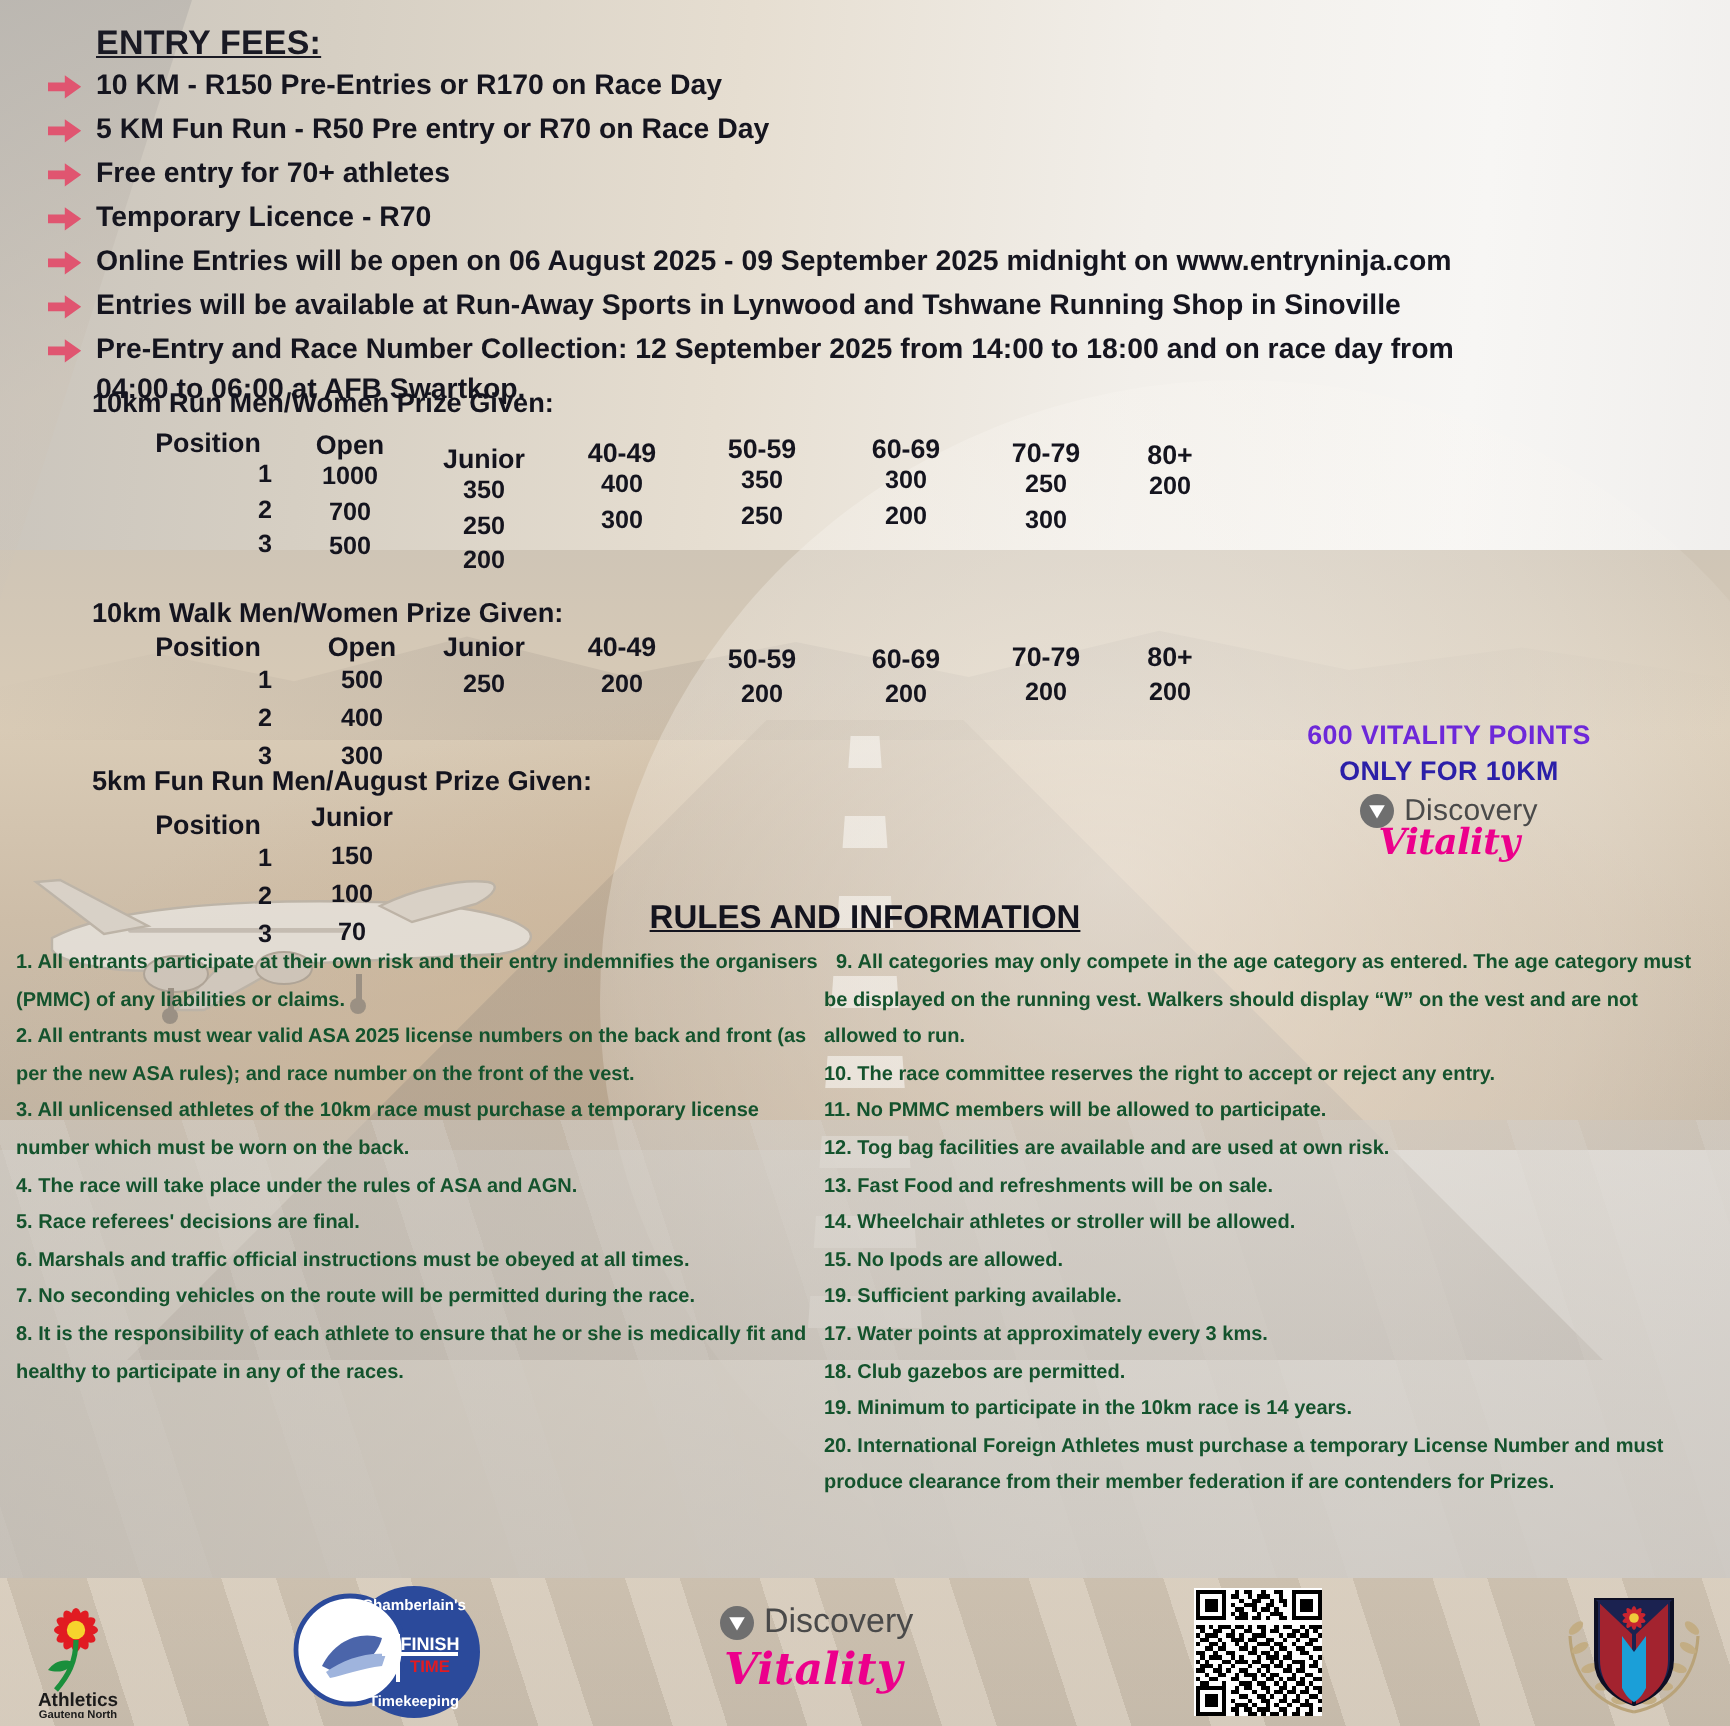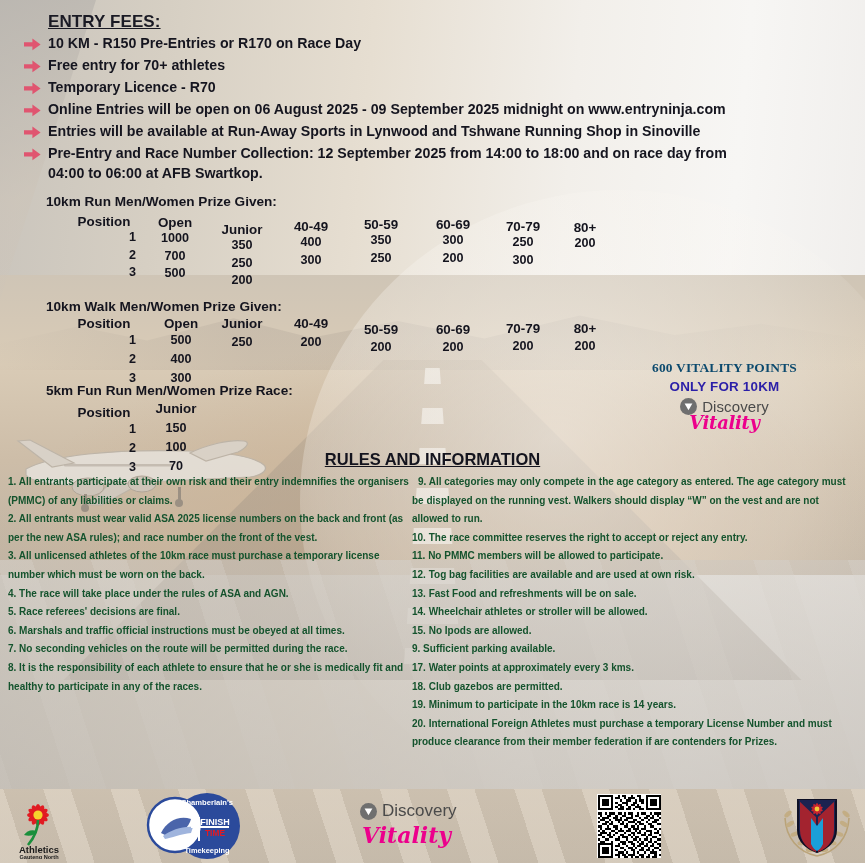--- a/index.html
+++ b/index.html
@@ -176,20 +176,28 @@
             </svg>
         </span>
         <span class="btxt">10 KM - R150 Pre-Entries or R170 on Race Day</span>
       </div>
       <div class="brow">
         <span class="arrow">
           <svg width="17" height="13" viewBox="0 0 17 13">
               <path d="M0 4.3h8.4V0.6L16.6 6.4 8.4 12.2V8.6H0z" fill="#e05570"></path>
             </svg>
         </span>
+        <span class="btxt">5 KM Fun Run - R50 Pre entry or R70 on Race Day</span>
+      </div>
+      <div class="brow">
+        <span class="arrow">
+          <svg width="17" height="13" viewBox="0 0 17 13">
+              <path d="M0 4.3h8.4V0.6L16.6 6.4 8.4 12.2V8.6H0z" fill="#e05570"></path>
+            </svg>
+        </span>
         <span class="btxt">Free entry for 70+ athletes</span>
       </div>
       <div class="brow">
         <span class="arrow">
           <svg width="17" height="13" viewBox="0 0 17 13">
               <path d="M0 4.3h8.4V0.6L16.6 6.4 8.4 12.2V8.6H0z" fill="#e05570"></path>
             </svg>
         </span>
         <span class="btxt">Temporary Licence - R70</span>
       </div>
@@ -330,42 +338,42 @@
         </div>
       </div>
       <div class="pcol" style="left:558px; top:321px; width:54px;">
         <div class="phdr">80+</div>
         <div class="pval" style="padding-top:2px;">
           <div>200</div>
         </div>
       </div>
     </div>
 
-    <div class="ptitle" style="left:46px; top:383px;">5km Fun Run Men/Women Prize Race:</div>
+    <div class="ptitle" style="left:46px; top:383px;">5km Fun Run Men/August Prize Given:</div>
     <div class="ptable">
       <div class="pcol" style="left:66px; top:405px; width:76px;">
         <div class="phdr">Position</div>
         <div class="pval" style="text-align:right; padding-right:6px; line-height:19px;">
           <div>1</div>
           <div>2</div>
           <div>3</div>
         </div>
       </div>
       <div class="pcol" style="left:146px; top:401px; width:60px;">
         <div class="phdr">Junior</div>
         <div class="pval" style="line-height:19px; padding-top:3px;">
           <div>150</div>
           <div>100</div>
           <div>70</div>
         </div>
       </div>
     </div>
 
     <div class="vit">
-      <div class="vit-l" style="color:#0c4a6e;font-family:Liberation Serif, serif;">600 VITALITY POINTS</div>
+      <div class="vit-l" style="color:#6d28d9;">600 VITALITY POINTS</div>
       <div class="vit-l" style="color:#2b1fa8; margin-top:3px;">ONLY FOR 10KM</div>
       <div class="disc-row">
         <svg width="17" height="17" viewBox="0 0 17 17">
           <circle cx="8.5" cy="8.5" r="8.5" fill="#6f6f6f"></circle>
           <path d="M4.6 5.6h7.8L8.5 12.2z" fill="#ffffff"></path>
         </svg>
         <span class="disc-word">Discovery</span>
       </div>
       <div class="vital-word">Vitality</div>
     </div>
@@ -384,21 +392,21 @@
     </div>
 
     <div class="colR">
       <div class="rule" style="text-indent:6px;">9. All categories may only compete in the age category as entered. The age category must be displayed on the running vest. Walkers should display “W” on the vest and are not allowed to run.</div>
       <div class="rule">10. The race committee reserves the right to accept or reject any entry.</div>
       <div class="rule">11. No PMMC members will be allowed to participate.</div>
       <div class="rule">12. Tog bag facilities are available and are used at own risk.</div>
       <div class="rule">13. Fast Food and refreshments will be on sale.</div>
       <div class="rule">14. Wheelchair athletes or stroller will be allowed.</div>
       <div class="rule">15. No Ipods are allowed.</div>
-      <div class="rule">9. Sufficient parking available.</div>
+      <div class="rule">19. Sufficient parking available.</div>
       <div class="rule">17. Water points at approximately every 3 kms.</div>
       <div class="rule">18. Club gazebos are permitted.</div>
       <div class="rule">19. Minimum to participate in the 10km race is 14 years.</div>
       <div class="rule">20. International Foreign Athletes must purchase a temporary License Number and must produce clearance from their member federation if are contenders for Prizes.</div>
     </div>
 
     <div class="footer">
 
       <div class="logo" style="left:8px; top:4px; width:62px; height:66px;text-align:center;">
         <svg width="62" height="66" viewBox="0 0 62 66">

